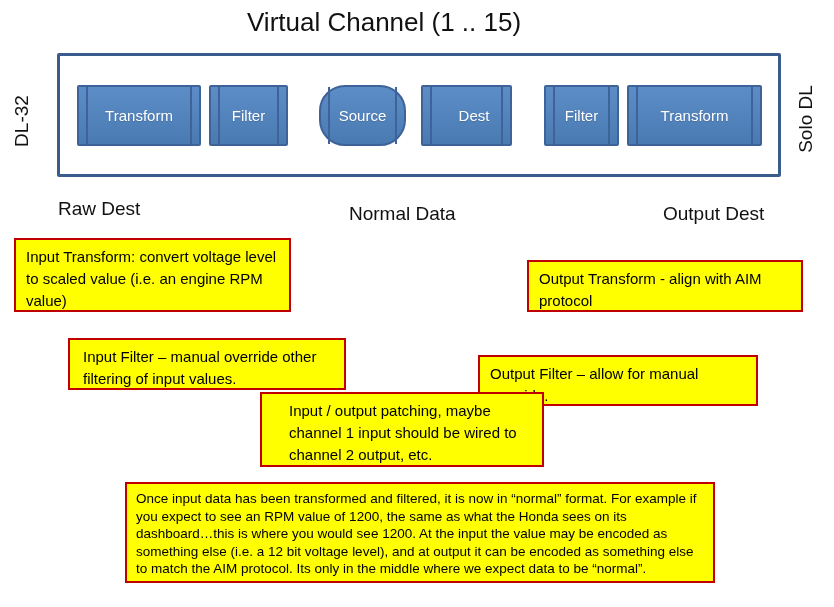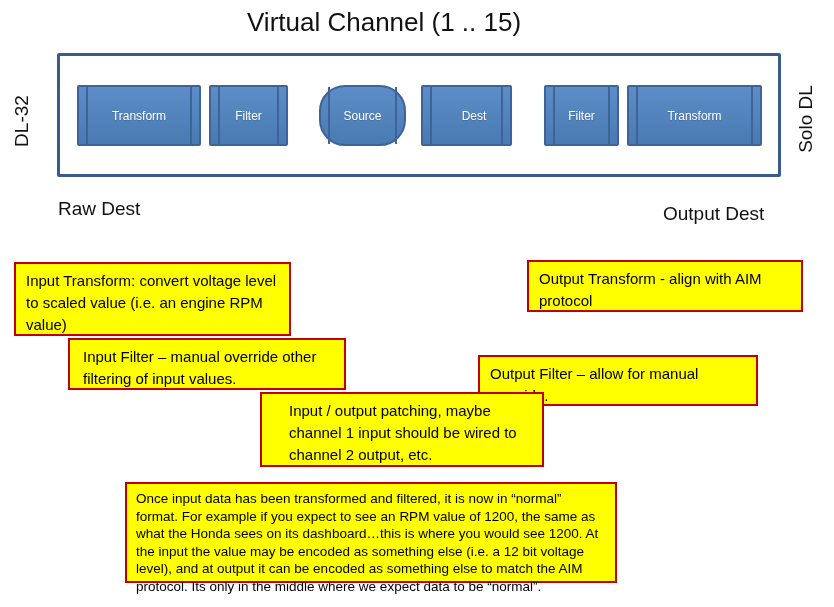--- a/index.html
+++ b/index.html
@@ -38,21 +38,21 @@
     box-sizing:border-box;
   }
   .pblock{
     position:absolute;
     top:85px;height:61px;
     box-sizing:border-box;
     border:2px solid #3d6399;
     border-radius:2px;
     background:linear-gradient(180deg,#5d8dc6 0%,#4a7ab2 100%);
     color:#fff;
-    font-size:12px;
+    font-size:15px;
     display:flex;align-items:center;justify-content:center;
     text-shadow:0 1px 1px rgba(0,0,0,0.15);
   }
   
   .pblock::before,.pblock::after{
     content:"";
     position:absolute;top:0;bottom:0;width:2px;
     background:#3d6399;
   }
   .pblock::before{ left:7px; }
@@ -75,27 +75,27 @@
   .note{
     position:absolute;
     box-sizing:border-box;
     background:#ffff00;
     border:2px solid #c00000;
     color:#000;
     font-size:15px;
     line-height:22px;
     padding:6px 10px;
   }
-  .note-a{ left:14px;  top:238px; width:277px; height:74px;margin-top:24px; }
+  .note-a{ left:14px;  top:238px; width:277px; height:74px; }
   .note-b{ left:68px;  top:328px; width:278px; height:52px; padding-left:13px;margin-top:10px; }
   .note-c{ left:527px; top:260px; width:276px; height:52px; }
   .note-d{ left:478px; top:327px; width:280px; height:51px;margin-top:28px; }
   .note-e{ left:260px; top:392px; width:284px; height:75px; padding-left:27px; }
   .note-f{
-    left:125px; top:482px; width:492px; height:101px;
+    left:125px; top:482px; width:590px; height:101px;
     font-size:13.5px; line-height:17.5px; padding:6px 9px;
   }
 </style>
 </head>
 <body>
 
 <div class="stage">
 
   <div class="title">Virtual Channel (1 .. 15)</div>
 
@@ -105,20 +105,21 @@
   <div class="channel-frame"></div>
 
   <div class="pblock pb-1">Transform</div>
   <div class="pblock pb-2">Filter</div>
   <div class="pblock pb-3">Source</div>
   <div class="pblock pb-4">Dest</div>
   <div class="pblock pb-5">Filter</div>
   <div class="pblock pb-6">Transform</div>
 
   <div class="row-label rl-raw">Raw Dest</div>
+  <div class="row-label rl-normal">Normal Data</div>
   <div class="row-label rl-output">Output Dest</div>
 
   <div class="note note-a">Input Transform: convert voltage level to scaled value (i.e. an engine RPM value)</div>
   <div class="note note-b">Input Filter – manual override other filtering of input values.</div>
   <div class="note note-c">Output Transform -  align with AIM protocol</div>
   <div class="note note-d">Output Filter – allow for manual override.</div>
   <div class="note note-e">Input / output patching, maybe channel 1 input should be wired to channel 2 output, etc.</div>
   <div class="note note-f">Once input data has been transformed and filtered, it is now in “normal” format. For example if you expect to see an RPM value of 1200,  the same as what the Honda sees on its dashboard…this is where you would see 1200.   At the input the value may be encoded as something else (i.e. a 12 bit voltage level), and at output it can be encoded as something else to match the AIM protocol.  Its only in the middle where we expect data to be “normal”.</div>
 
 </div>

